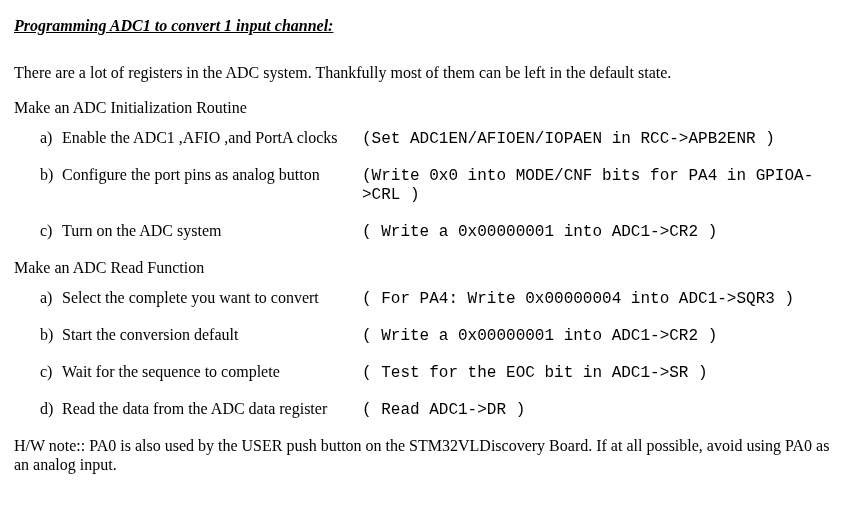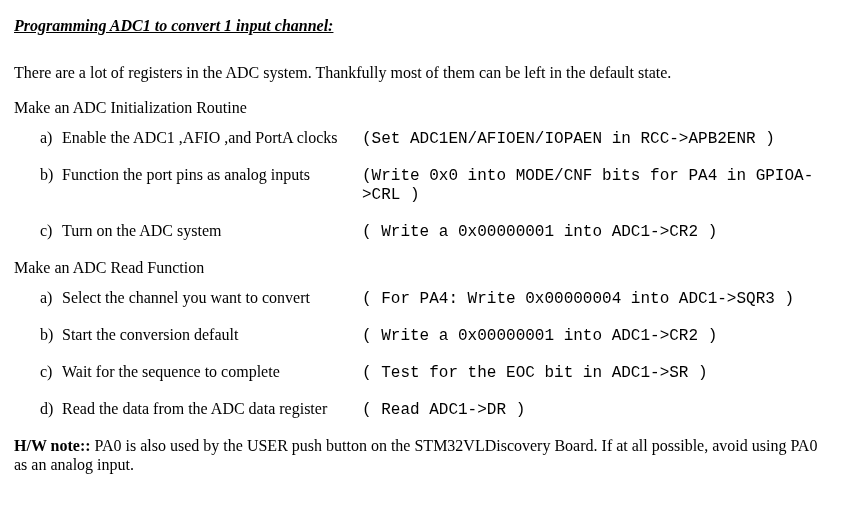--- a/index.html
+++ b/index.html
@@ -21,53 +21,53 @@
     }
     .para { margin-bottom: 16px; }
     .sect { margin-bottom: 10px; }
     .ol { list-style: none; margin: 0 0 16px 0; }
     .li { display: flex; align-items: baseline; margin: 0 0 16px 0; }
     .li:last-child { margin-bottom: 0; }
     .marker { width: 48px; padding-left: 26px; flex: 0 0 48px; }
     .step  { flex: 0 0 300px; }
     .paren { flex: 1; font-family: Liberation Mono, monospace; }
     .hw { margin-top: 6px; }
-    .hw-label { font-weight: bold; }
+    .hw-label { font-weight: normal; }
   </style>
 </head>
 <body>
 
 <div class="title">Programming ADC1 to convert 1 input channel:</div>
 
 <div class="para">There are a lot of registers in the ADC system. Thankfully most of them can be left in the default state.</div>
 
 <div class="sect">Make an ADC Initialization Routine</div>
 <ul class="ol">
   <li class="li">
     <span class="marker">a)</span>
     <span class="step">Enable the ADC1 ,AFIO ,and PortA clocks</span>
     <span class="paren">(Set ADC1EN/AFIOEN/IOPAEN in RCC-&gt;APB2ENR )</span>
   </li>
   <li class="li">
     <span class="marker">b)</span>
-    <span class="step">Function the port pins as analog inputs</span>
+    <span class="step">Configure the port pins as analog button</span>
     <span class="paren">(Write 0x0 into MODE/CNF bits for PA4 in GPIOA-&gt;CRL )</span>
   </li>
   <li class="li">
     <span class="marker">c)</span>
     <span class="step">Turn on the ADC system</span>
     <span class="paren">( Write a 0x00000001 into ADC1-&gt;CR2 )</span>
   </li>
 </ul>
 
 <div class="sect">Make an ADC Read Function</div>
 <ul class="ol">
   <li class="li">
     <span class="marker">a)</span>
-    <span class="step">Select the channel you want to convert</span>
+    <span class="step">Select the complete you want to convert</span>
     <span class="paren">( For  PA4: Write  0x00000004 into ADC1-&gt;SQR3 )</span>
   </li>
   <li class="li">
     <span class="marker">b)</span>
     <span class="step">Start the conversion default</span>
     <span class="paren">( Write a 0x00000001 into ADC1-&gt;CR2 )</span>
   </li>
   <li class="li">
     <span class="marker">c)</span>
     <span class="step">Wait for the sequence to complete</span>

